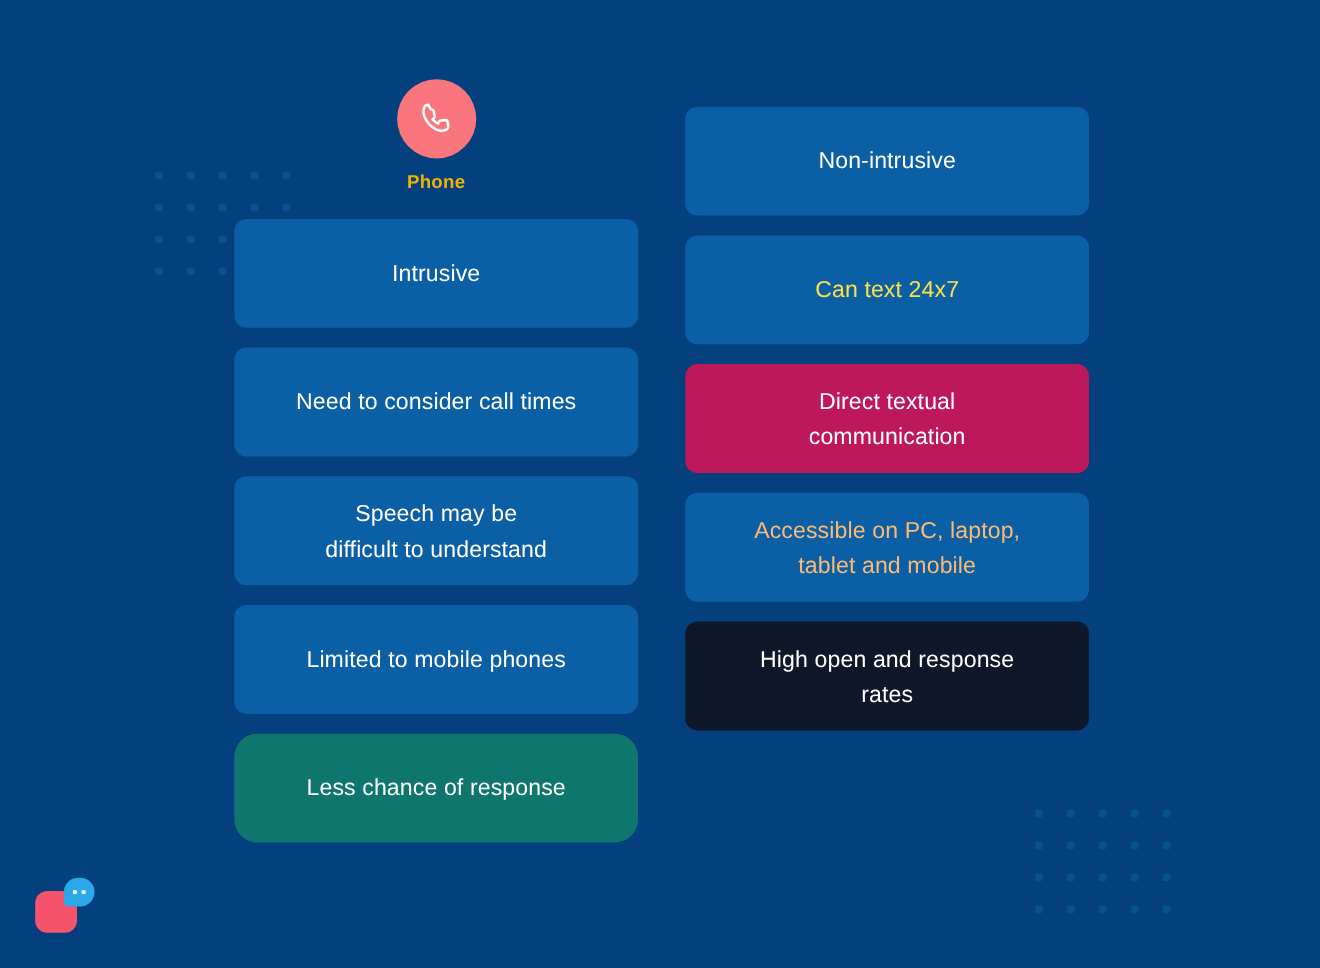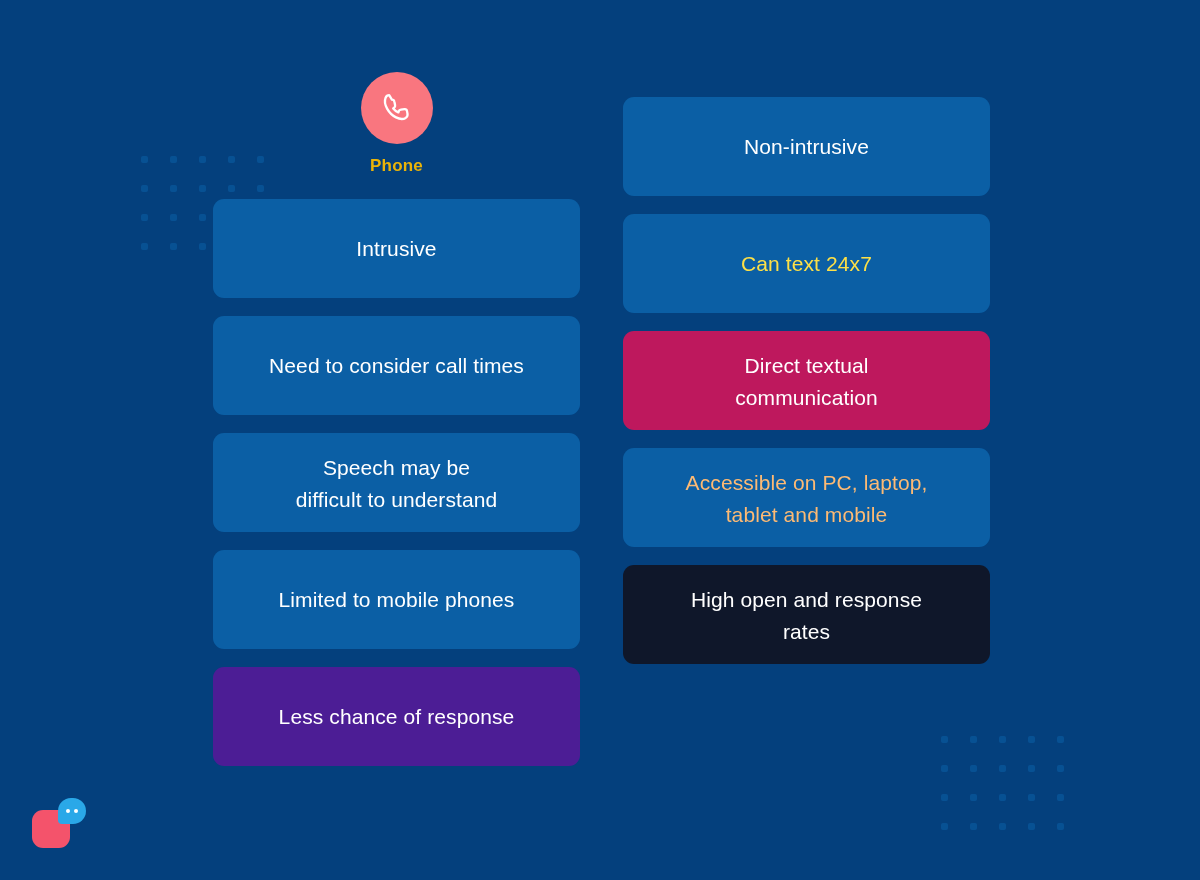--- a/index.html
+++ b/index.html
@@ -219,21 +219,21 @@
       <div class="card" style="background: rgb(11, 95, 165);">
         <span class="card-text" style="color: rgb(255, 255, 255);">Need to consider call times</span>
       </div>
       <div class="card two-line" style="background: rgb(11, 95, 165);">
         <span class="card-text" style="color: rgb(255, 255, 255);">Speech may be
 difficult to understand</span>
       </div>
       <div class="card" style="background: rgb(11, 95, 165);">
         <span class="card-text" style="color: rgb(255, 255, 255);">Limited to mobile phones</span>
       </div>
-      <div class="card" style="background: #4c1d95;">
+      <div class="card" style="background: #0f766e; border-radius: 21px;">
         <span class="card-text" style="color: rgb(255, 255, 255);">Less chance of response</span>
       </div>
     </div>
   </div>
 
   <div class="column" id="column-text">
     <div class="card-list">
       <div class="card" style="background: rgb(11, 95, 165);">
         <span class="card-text" style="color: rgb(255, 255, 255);">Non-intrusive</span>
       </div>

